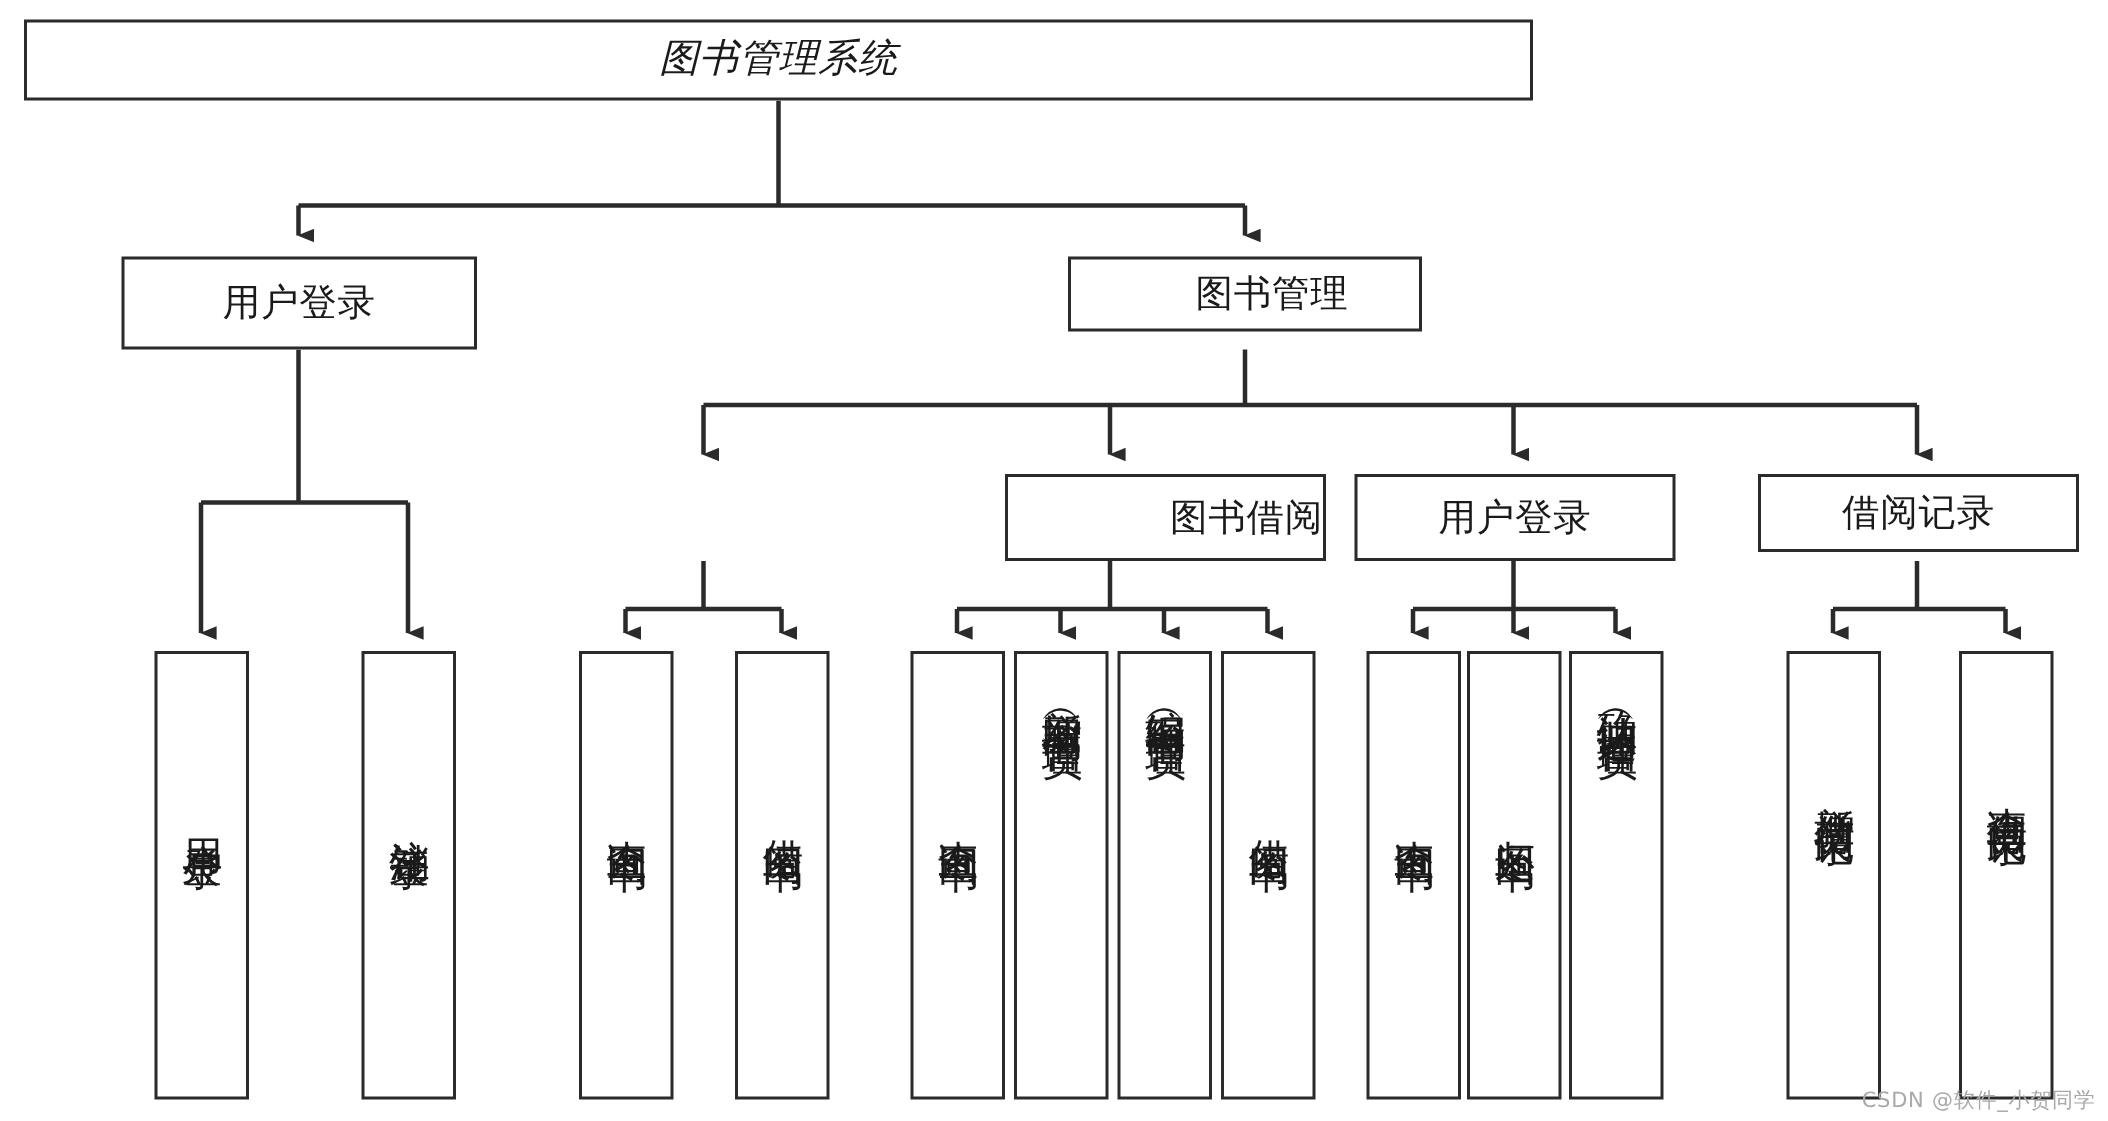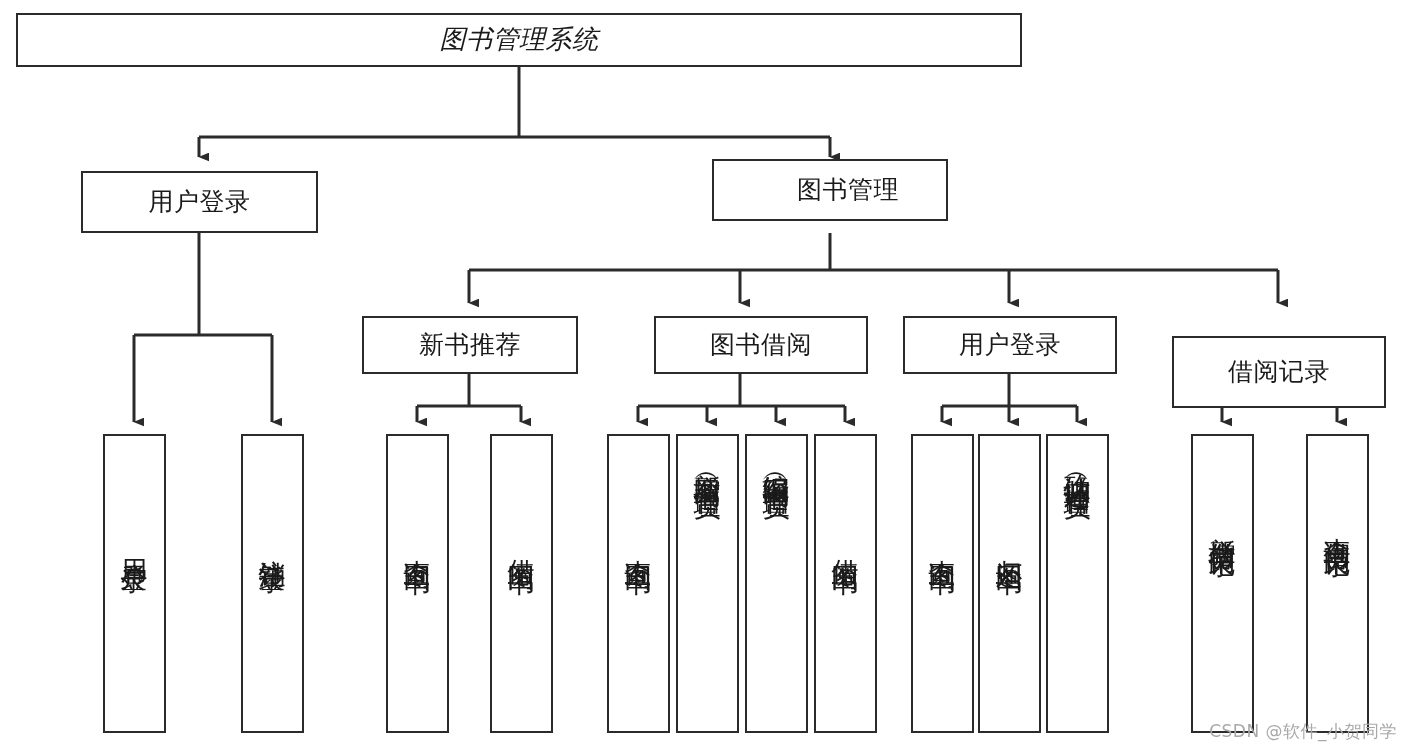--- a/index.html
+++ b/index.html
@@ -71,21 +71,21 @@
   .node.vert.mid2 .label {
     padding-top: 70px;
   }
   .node.vert.top .label {
     padding-top: 6px;
   }
   #watermark {
     position: absolute;
     right: 8px;
     bottom: 4px;
-    font-size: 17px;
+    font-size: 14px;
     color: #a9a9a9;
     letter-spacing: 0.5px;
     z-index: 5;
     white-space: nowrap;
     font-family: "DejaVu Sans", "Liberation Sans", sans-serif;
   }
 </style>
 </head>
 <body>
 
@@ -141,34 +141,31 @@
     </g>
   </svg>
 
   <div class="node horiz" id="node-root" style="left:16px; top:13px; width:1006px; height:54px;font-style:italic;">
     <span class="label">图书管理系统</span>
   </div>
 
   <div class="node horiz" style="left:81px; top:171px; width:237px; height:62px;">
     <span class="label">用户登录</span>
   </div>
-  <div class="node horiz" style="left:712px; top:159px; width:236px; height:62px;padding-left:36px;">
+  <div class="node horiz" style="left:712px; top:171px; width:236px; height:50px;padding-left:36px;">
     <span class="label">图书管理</span>
   </div>
 
-  <div class="node horiz" style="left:362px; top:316px; width:216px; height:58px;">
-    <span class="label">新书推荐</span>
-  </div>
-  <div class="node horiz" style="left:654px; top:316px; width:214px; height:58px;">
+  <div class="node horiz" style="left:670px; top:316px; width:214px; height:58px;justify-content:flex-end;">
     <span class="label">图书借阅</span>
   </div>
   <div class="node horiz" style="left:903px; top:316px; width:214px; height:58px;">
     <span class="label">用户登录</span>
   </div>
-  <div class="node horiz" style="left:1172px; top:316px; width:214px; height:72px;margin-top:20px;">
+  <div class="node horiz" style="left:1172px; top:316px; width:214px; height:52px;">
     <span class="label">借阅记录</span>
   </div>
 
   <div class="node vert mid" style="left:103px; top:434px; width:63px; height:299px;">
     <span class="label">用户登录</span>
   </div>
   <div class="node vert mid" style="left:241px; top:434px; width:63px; height:299px;">
     <span class="label">注销登录</span>
   </div>
 

